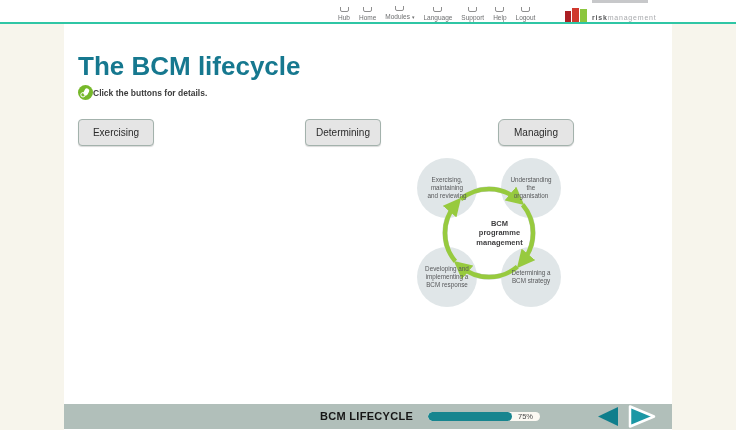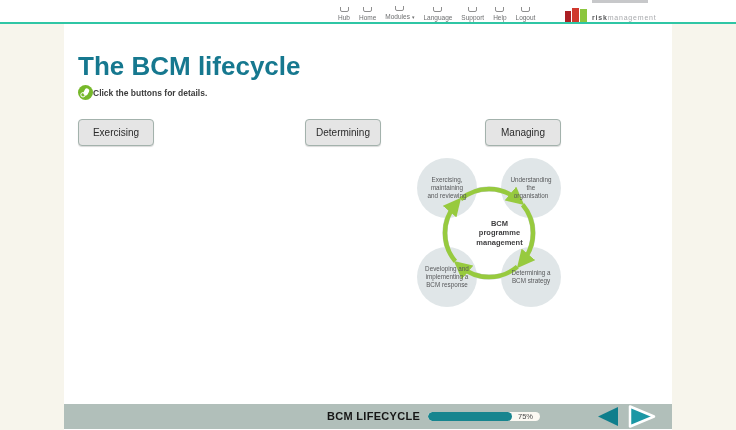--- a/index.html
+++ b/index.html
@@ -35,38 +35,38 @@
   .card { position:absolute; left:64px; top:24px; width:608px; height:406px; background:#ffffff; }
 
   .page-title { position:absolute; left:14px; top:27px; font-size:26px; font-weight:bold; color:#16788f; }
 
   .instruction { position:absolute; left:14px; top:61px; display:flex; align-items:center; gap:0; }
   .instruction-label { font-size:8.5px; font-weight:bold; color:#3c3c3c; }
 
   .btn { position:absolute; top:95px; width:76px; height:27px; background:#e5e5e5; border:1px solid #a3b2ac;
          border-radius:4px; font-size:10px; color:#2b2b2b; font-family:"Liberation Sans",sans-serif;
          cursor:pointer; box-shadow:0 1px 1px rgba(0,0,0,.15); }
-  .btn0 { left:14px; } .btn1 { left:116px; } .btn2 { left:217px;margin-left:24px; } .btn3 { left:319px; } .btn4 { left:421px; }
+  .btn0 { left:14px; } .btn1 { left:116px; } .btn2 { left:217px;margin-left:24px; } .btn3 { left:319px; } .btn4 { left:434px;border-radius:6px; }
 
   
   .diagram { position:absolute; left:336px; top:131px; width:195px; height:165px; }
   .diagram svg { position:absolute; left:0; top:0; }
   .node-label { position:absolute; width:80px; height:40px; display:flex; align-items:center; justify-content:center;
                 text-align:center; font-size:6.3px; line-height:8.2px; color:#57585a; white-space:pre-line; }
   .nl-tl { left:7px;  top:13px; }
   .nl-tr { left:91px; top:13px; }
   .nl-bl { left:7px;  top:102px; }
   .nl-br { left:91px; top:102px; }
   .node-center { position:absolute; left:49px; top:57px; width:101px; height:42px; display:flex; align-items:center;
                  justify-content:center; text-align:center; font-size:7.5px; font-weight:bold; line-height:9.5px;
                  color:#414042; white-space:pre-line; }
 
   
   .footer { position:absolute; left:64px; top:404px; width:608px; height:25px; background:#b1bfba; }
-  .footer-title { position:absolute; left:263px; top:6px; font-size:11px; font-weight:bold; color:#161616; letter-spacing:.3px; }
+  .footer-title { position:absolute; left:256px; top:6px; font-size:11px; font-weight:bold; color:#161616; letter-spacing:.3px; }
   .progress { position:absolute; left:364px; top:8px; width:112px; height:9px; background:#fbf9f3; border-radius:4.5px; overflow:hidden; }
   .progress-fill { height:100%; background:#17858f; border-radius:4.5px; }
   .progress-pct { position:absolute; left:454px; top:8px; font-size:7.5px; color:#4a4a4a; }
   .pager { position:absolute; left:530px; top:1px; }
 </style>
 </head>
 <body>
 
 <div class="header">
 

